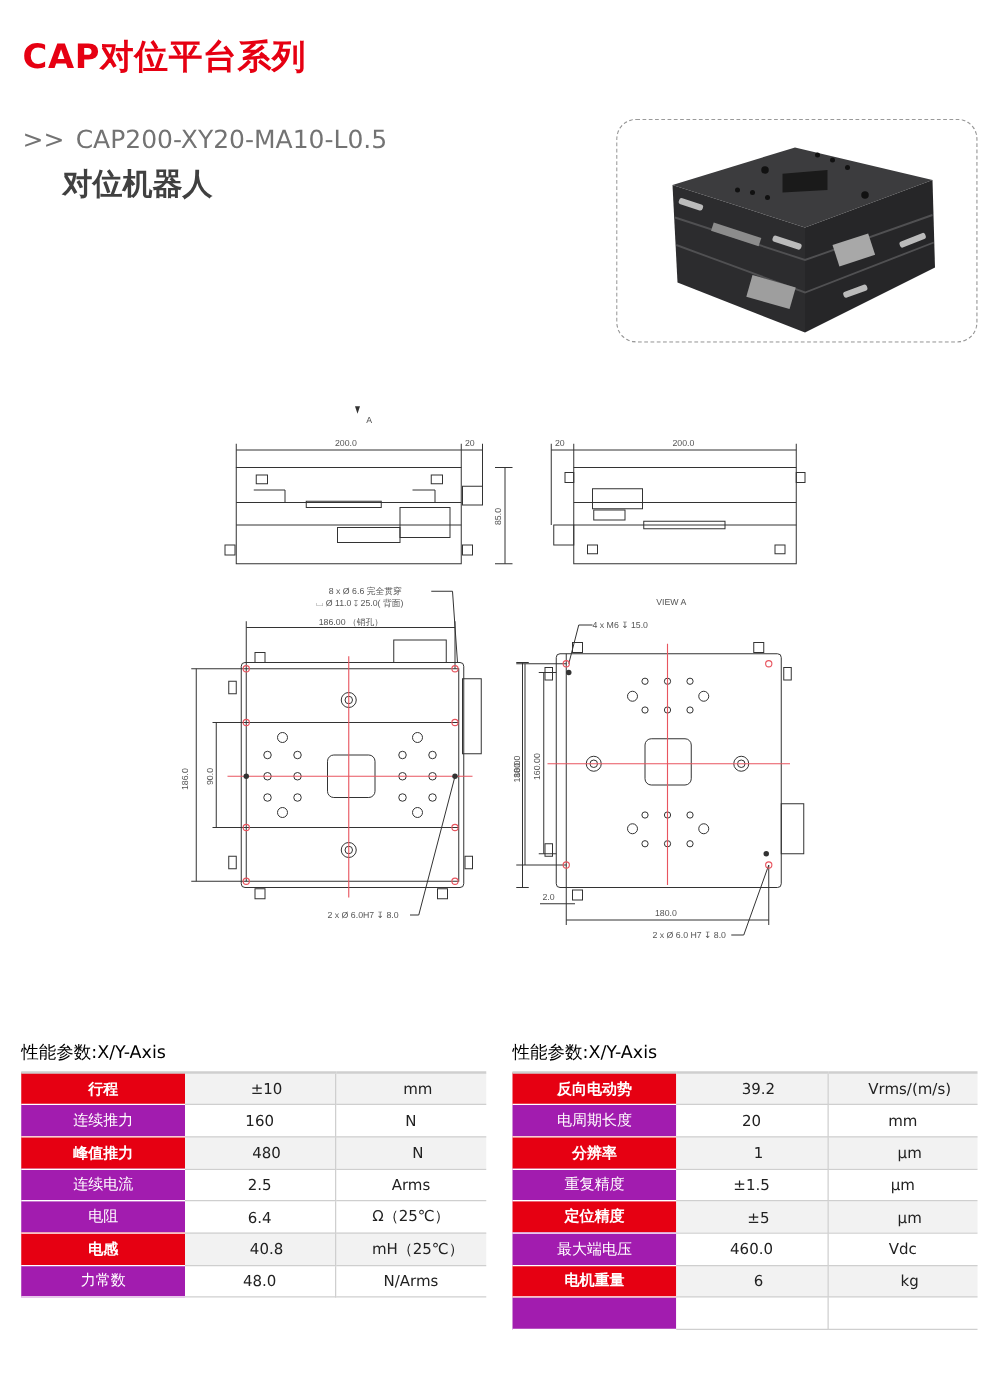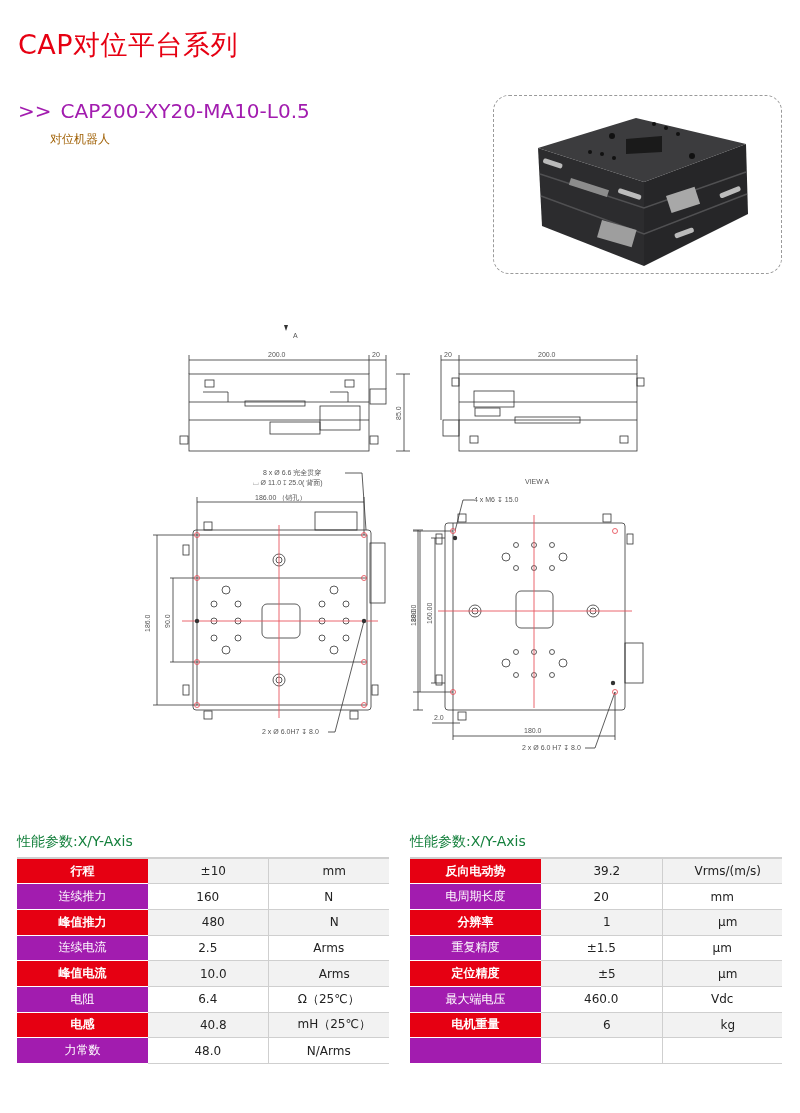--- a/index.html
+++ b/index.html
@@ -1,43 +1,43 @@
 <!DOCTYPE html>
 <html><head>
 <meta charset="utf-8">
 <style>
   * { box-sizing: border-box; margin: 0; padding: 0; }
   html, body { width: 800px; height: 1113px; background: #ffffff; overflow: hidden; }
   body { position: relative; font-family: "DejaVu Sans", "Liberation Sans", sans-serif; color: #222; }
 
   .page-title {
     position: absolute; left: 18px; top: 27px;
-    font-size: 27px; font-weight: normal; color: #e60012; letter-spacing: 0.5px;
+    font-size: 27px; font-weight: bold; color: #e60012; letter-spacing: 0.5px;
   }
   .model-line {
     position: absolute; left: 18px; top: 99px;
-    font-size: 20px; color: #a21caf; white-space: nowrap;
+    font-size: 20px; color: #737373; white-space: nowrap;
   }
   .model-line .chev { margin-right: 9px; }
   .model-sub {
     position: absolute; left: 50px; top: 131px;
-    font-size: 12px; color: #a16207;
+    font-size: 24px; color: #404040; font-weight: bold;
   }
 
   .photo-frame {
     position: absolute; left: 493px; top: 95px; width: 289px; height: 179px;
     border: 1.2px dashed #9a9a9a; border-radius: 16px;
   }
   .photo-frame svg { position: absolute; left: 0; top: 0; }
 
   .drawings { position: absolute; left: 0; top: 320px; width: 800px; height: 450px; }
   .dim-text { font-family: "Liberation Sans", sans-serif; font-size: 7px; fill: #555; }
 
   .section-title {
-    position: absolute; font-size: 14px; color: #15803d; font-weight: normal;
+    position: absolute; font-size: 14px; color: #000000; font-weight: normal;
   }
   table.spec {
     position: absolute; border-collapse: collapse; table-layout: fixed;
     font-size: 12px; font-family: "DejaVu Sans", sans-serif;
   }
   table.spec td {
     height: 25.7px; text-align: center; vertical-align: middle;
     border-bottom: 1.5px solid #cfcfcf;
   }
   table.spec tr:first-child td { border-top: 2px solid #cfcfcf; }
@@ -299,25 +299,20 @@
   <tr class="odd">
     <td class="lbl">峰值推力</td>
     <td class="val">480</td>
     <td class="unit">N</td>
   </tr>
   <tr class="even">
     <td class="lbl">连续电流</td>
     <td class="val">2.5</td>
     <td class="unit">Arms</td>
   </tr>
-  <tr class="odd">
-    <td class="lbl">峰值电流</td>
-    <td class="val">10.0</td>
-    <td class="unit">Arms</td>
-  </tr>
   <tr class="even">
     <td class="lbl">电阻</td>
     <td class="val">6.4</td>
     <td class="unit">Ω（25℃）</td>
   </tr>
   <tr class="odd">
     <td class="lbl">电感</td>
     <td class="val">40.8</td>
     <td class="unit">mH（25℃）</td>
   </tr>

